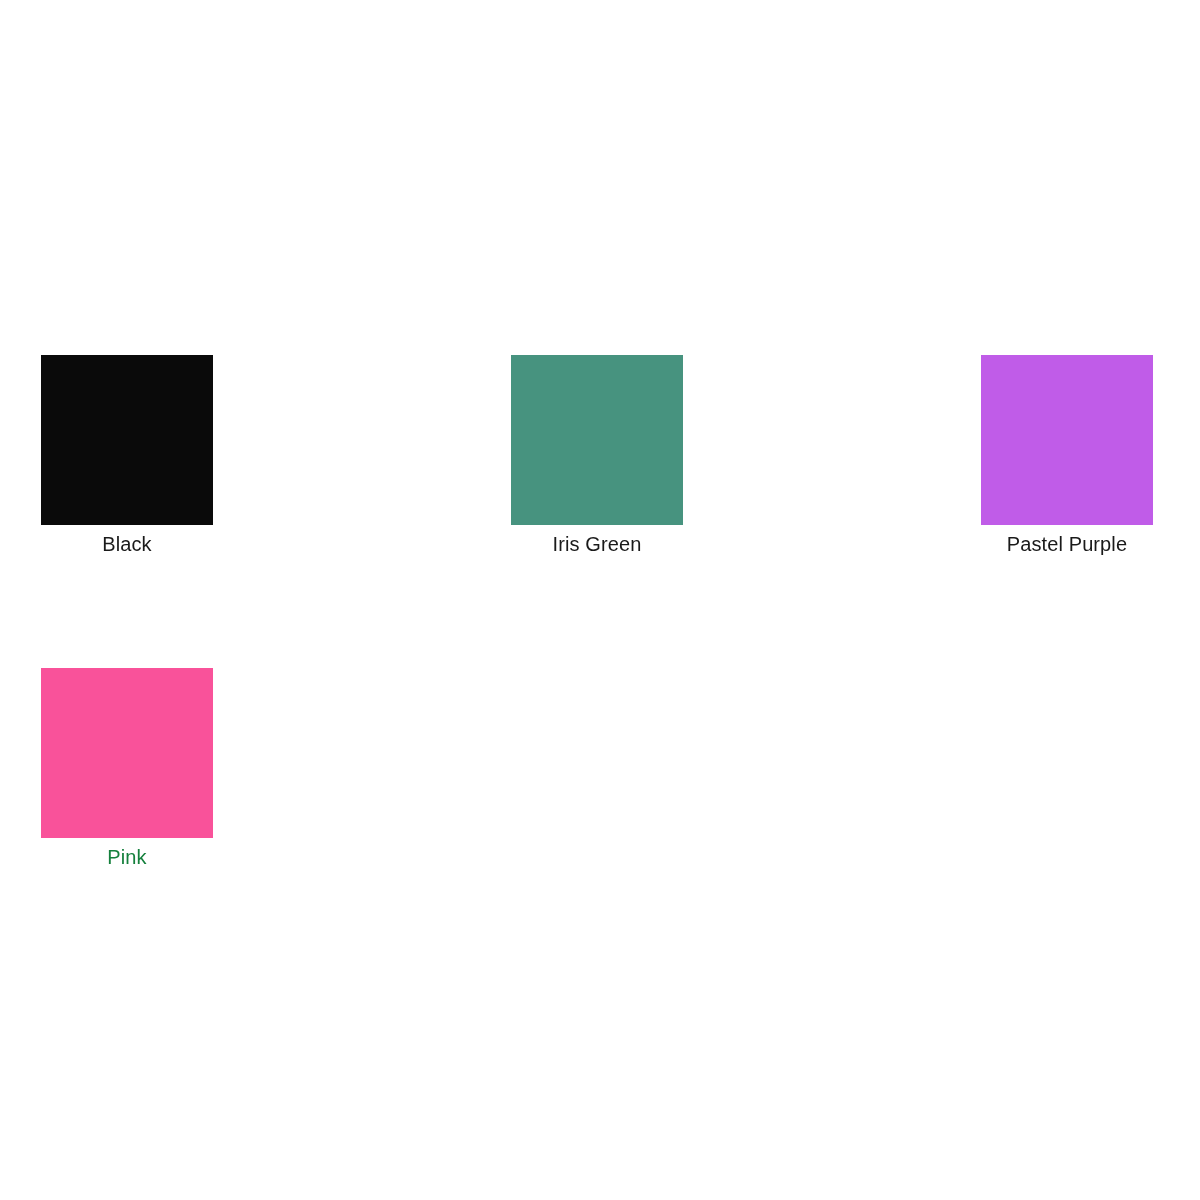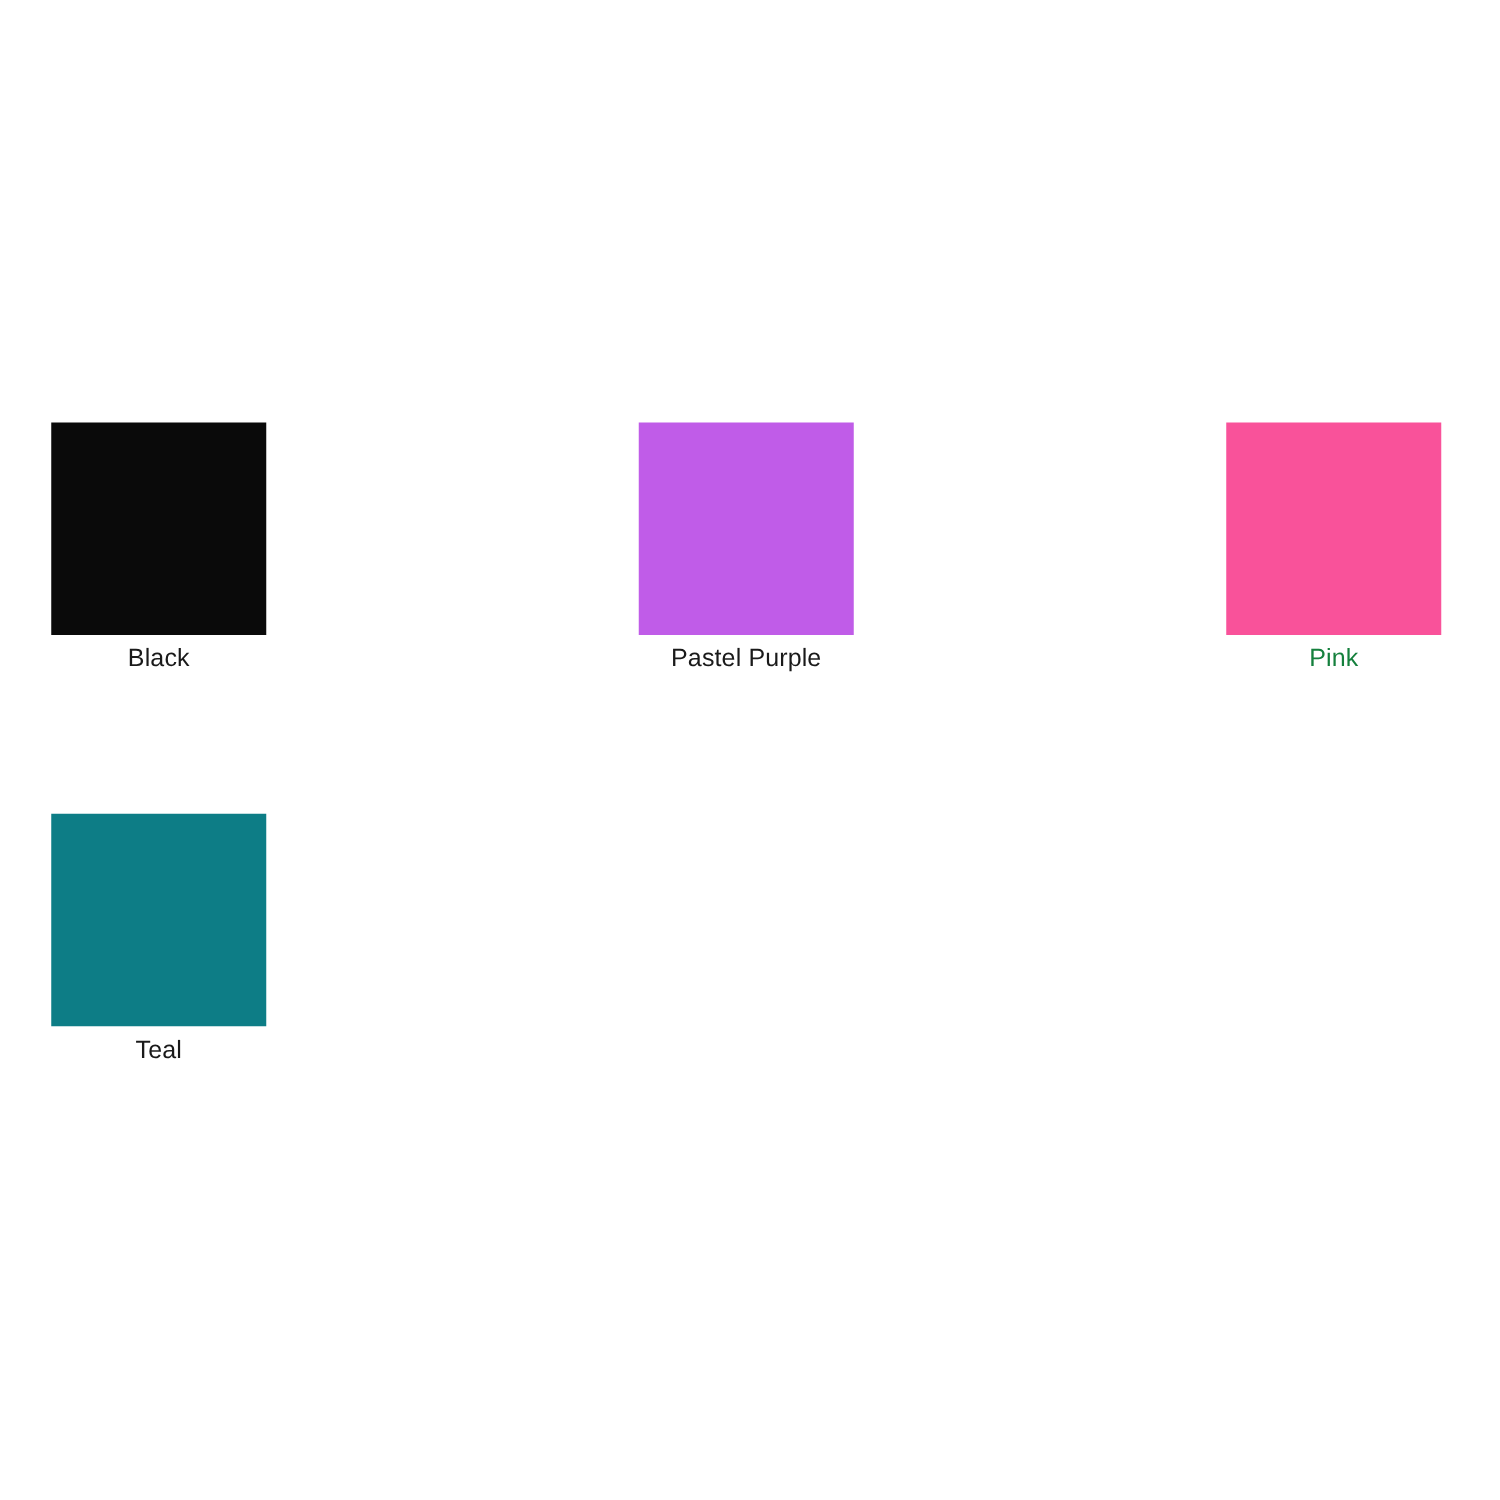--- a/index.html
+++ b/index.html
@@ -12,21 +12,21 @@
     height: 1200px;
     background: #ffffff;
     font-family: "Liberation Sans", sans-serif;
     overflow: hidden;
     position: relative;
   }
 
   #swatch-grid {
     position: absolute;
     left: 41px;
-    top: 338px;
+    top: 355px;
     width: 1111px;
     display: grid;
     grid-template-columns: repeat(3, 172px);
     grid-template-rows: repeat(2, auto);
     column-gap: 298px;
     row-gap: 111px;
   }
 
   .swatch-cell {
     width: 172px;
@@ -58,29 +58,29 @@
 <body style="background-color: rgb(255, 255, 255);">
 
 <div id="swatch-grid">
 
   <div class="swatch-cell">
     <div class="swatch-chip" style="background-color: rgb(10, 10, 10);"></div>
     <div class="swatch-label" style="color: rgb(26, 26, 26);">Black</div>
   </div>
 
 
+  <div class="swatch-cell">
+    <div class="swatch-chip" style="background-color: rgb(71, 147, 127);"></div>
+    <div class="swatch-label" style="color: rgb(26, 26, 26);">Iris Green</div>
+  </div>
 
   <div class="swatch-cell">
     <div class="swatch-chip" style="background-color: rgb(192, 92, 232);"></div>
     <div class="swatch-label" style="color: rgb(26, 26, 26);">Pastel Purple</div>
   </div>
 
   <div class="swatch-cell">
     <div class="swatch-chip" style="background-color: rgb(249, 82, 154);"></div>
     <div class="swatch-label" style="color: #15803d;">Pink</div>
   </div>
 
-  <div class="swatch-cell">
-    <div class="swatch-chip" style="background-color: rgb(13, 125, 134);"></div>
-    <div class="swatch-label" style="color: rgb(26, 26, 26);">Teal</div>
-  </div>
 
 </div>
 
 </body></html>

